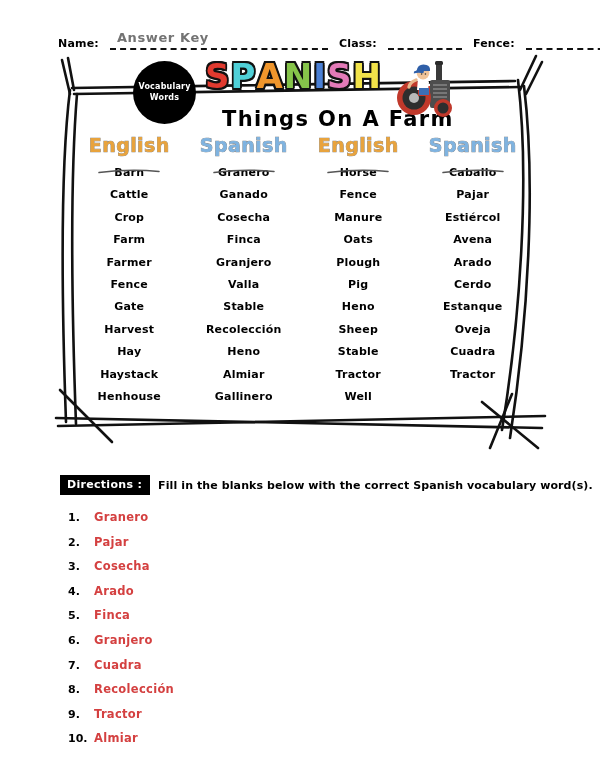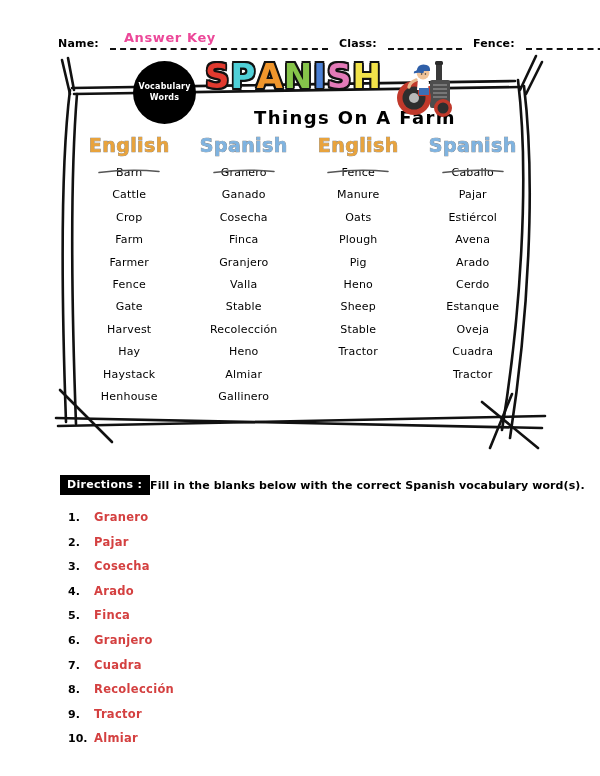--- a/index.html
+++ b/index.html
@@ -35,23 +35,23 @@
     flex: 0 0 auto;
     border-bottom: 2px dashed #111;
     height: 11px;
     position: relative;
   }
   .rule-name  { width: 218px; }
   .rule-class { width: 74px; }
   .rule-date  { width: 88px; }
   .answer-key-ink {
     position: absolute;
-    left: 14px;
+    left: 7px;
     bottom: 3px;
-    color: #ec4899;
+    color: #737373;
     font-size: 13px;
     font-weight: bold;
     letter-spacing: .6px;
     white-space: nowrap;
     font-family: "DejaVu Sans", sans-serif;
   }
 
   
   .frame {
     position: absolute;
@@ -98,24 +98,23 @@
     text-shadow:
       -1.6px -1.6px 0 #111, 1.6px -1.6px 0 #111,
       -1.6px  1.6px 0 #111, 1.6px  1.6px 0 #111,
       0 -1.8px 0 #111, 0 1.8px 0 #111,
       -1.8px 0 0 #111, 1.8px 0 0 #111;
   }
   .subtitle {
     position: absolute;
     left: 222px;
     top: 107px;
-    font-size: 18px;
+    font-size: 21px;
     font-weight: bold;
     letter-spacing: 1.4px;
-    margin-left: 32px;
   }
 
   
   .tractor {
     position: absolute;
     left: 396px;
     top: 58px;
     width: 60px;
     height: 62px;
   }
@@ -146,21 +145,21 @@
     bottom: 0;
     width: 64px;
     height: 6px;
   }
   .vcell {
     text-align: center;
     font-size: 11px;
     height: 22.4px;
     line-height: 22.4px;
     letter-spacing: .2px;
-    font-weight: normal;
+    font-weight: bold;
   }
 
   
   .directions {
     position: absolute;
     left: 60px;
     top: 475px;
     display: flex;
     align-items: center;
     font-size: 11px;
@@ -168,20 +167,21 @@
   }
   .dir-tag {
     background: #000;
     color: #fff;
     padding: 3px 8px 4px 7px;
     letter-spacing: .3px;
     font-size: 11px;
     font-weight: bold;
   }
   .dir-text {
+    margin-left: 8px;
     letter-spacing: .1px;
   }
 
   
   .answers {
     position: absolute;
     left: 68px;
     top: 510px;
     width: 300px;
   }
@@ -333,29 +333,31 @@
       <div class="vcell">Stable</div>
       <div class="vcell">Recolección</div>
       <div class="vcell">Heno</div>
       <div class="vcell">Almiar</div>
       <div class="vcell">Gallinero</div>
     </div>
     <div class="vcol">
       <div class="vhead" style="color: rgb(232, 163, 61);">English<span class="underline"><svg width="64" height="6" viewBox="0 0 64 6">
             <path d="M2 4.6 Q32 0.4 62 3.4" stroke="#555" stroke-width="1.5" fill="none" stroke-linecap="round"></path>
           </svg></span></div>
+      <div class="vcell">Horse</div>
       <div class="vcell">Fence</div>
       <div class="vcell">Manure</div>
       <div class="vcell">Oats</div>
       <div class="vcell">Plough</div>
       <div class="vcell">Pig</div>
       <div class="vcell">Heno</div>
       <div class="vcell">Sheep</div>
       <div class="vcell">Stable</div>
       <div class="vcell">Tractor</div>
+      <div class="vcell">Well</div>
     </div>
     <div class="vcol">
       <div class="vhead" style="color: rgb(127, 179, 224);">Spanish<span class="underline"><svg width="64" height="6" viewBox="0 0 64 6">
             <path d="M2 4.6 Q32 0.4 62 3.4" stroke="#555" stroke-width="1.5" fill="none" stroke-linecap="round"></path>
           </svg></span></div>
       <div class="vcell">Caballo</div>
       <div class="vcell">Pajar</div>
       <div class="vcell">Estiércol</div>
       <div class="vcell">Avena</div>
       <div class="vcell">Arado</div>

